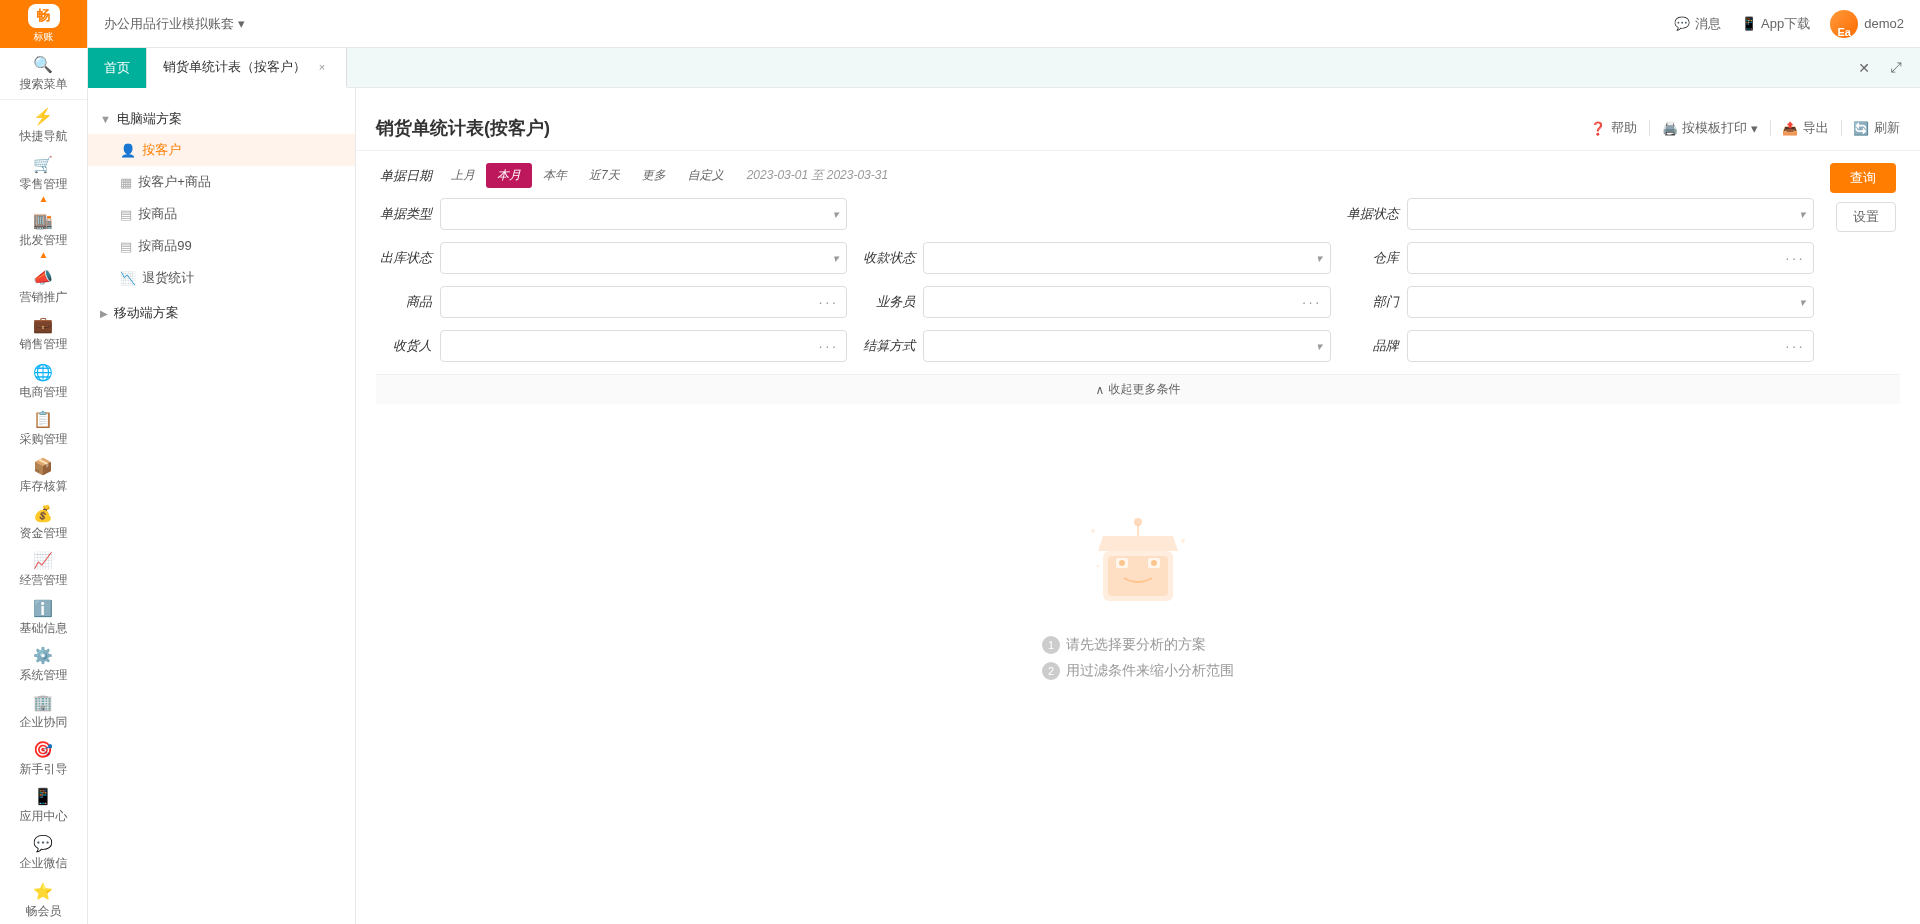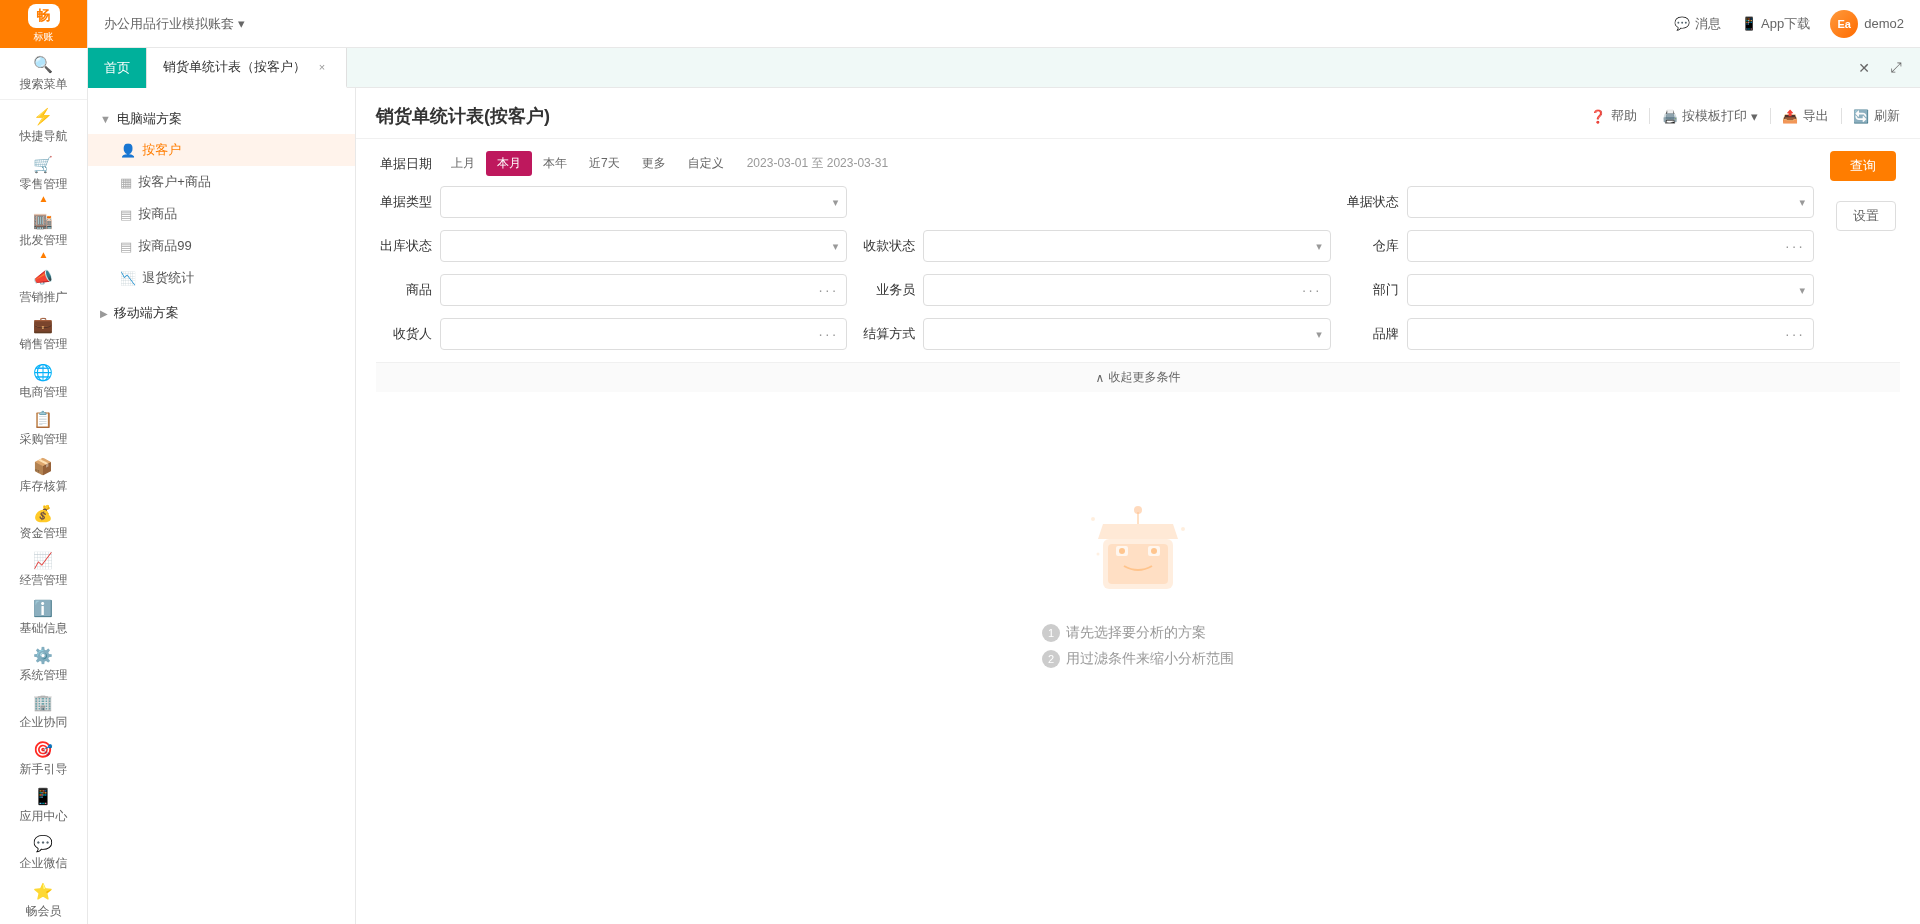--- a/index.html
+++ b/index.html
@@ -97,21 +97,21 @@
       align-items: center;
       gap: 20px;
     }
     .header-btn {
       display: flex; align-items: center; gap: 4px;
       color: #666; font-size: 13px; cursor: pointer;
     }
     .user-avatar {
       width: 28px; height: 28px; border-radius: 50%;
       background: linear-gradient(135deg, #ff9a3c, #ff6b00);
-      display: flex; align-items: center; justify-content: center;
+      display: flex; align-items: flex-end; justify-content: center;
       color: #fff; font-size: 11px; font-weight: bold;
     }
 
     
     .tab-bar {
       background: #f0f9f7;
       height: 40px;
       display: flex;
       align-items: center;
       padding: 0 0;
@@ -229,20 +229,21 @@
       padding: 0;
     }
 
     
     .page-title-area {
       padding: 16px 20px 10px 20px;
       display: flex;
       align-items: center;
       justify-content: space-between;
       border-bottom: 1px solid #f0f0f0;
+      margin-top: 12px;
     }
     .page-title {
       font-size: 18px;
       font-weight: bold;
       color: #333;
     }
     .page-actions {
       display: flex; align-items: center; gap: 12px;
     }
     .page-action-btn {
@@ -395,28 +396,29 @@
       flex-shrink: 0;
     }
 
     
     .filter-main {
       display: flex;
       gap: 0;
     }
     .filter-fields {
       flex: 1;
+      font-style: italic;
     }
     .filter-btn-col {
       display: flex;
       flex-direction: column;
       align-items: flex-end;
       justify-content: flex-start;
       padding-top: 0;
-      gap: 20px;
+      gap: 9px;
       padding-left: 16px;
       padding-right: 4px;
     }
 
     .teal-bg { background: #00b09b !important; }
   </style>
 </head>
 <body>
 
 <div class="sidebar">

